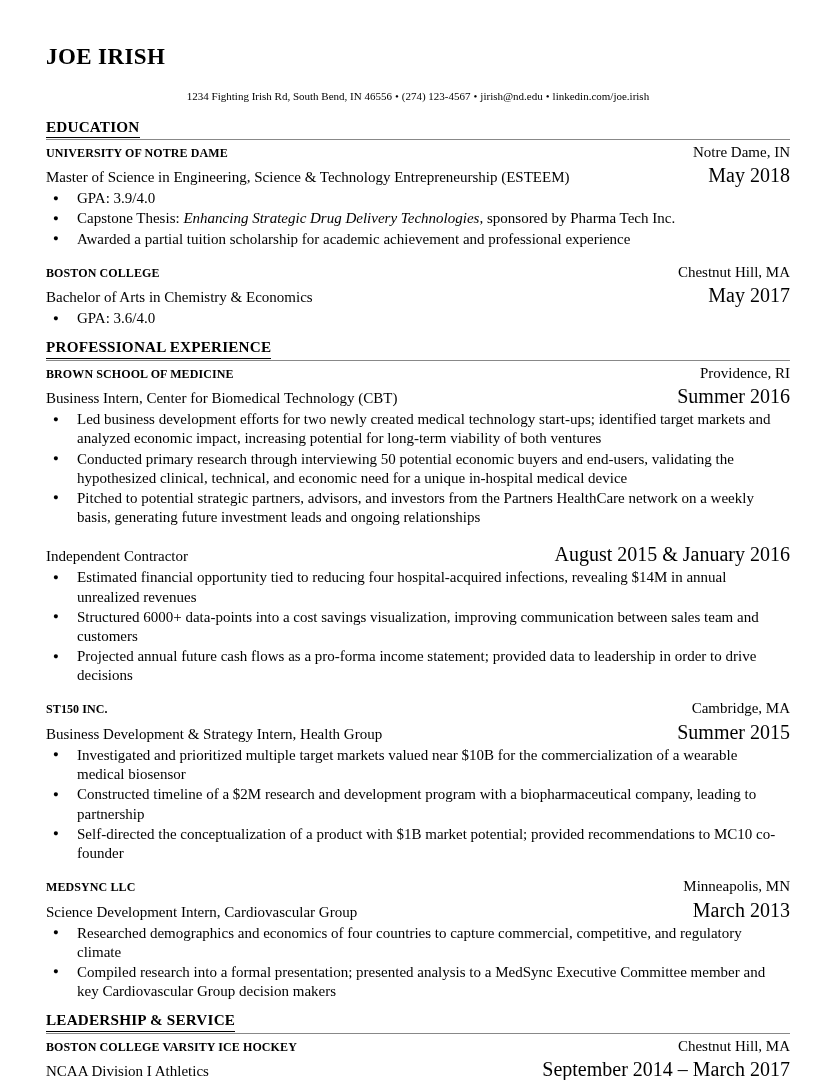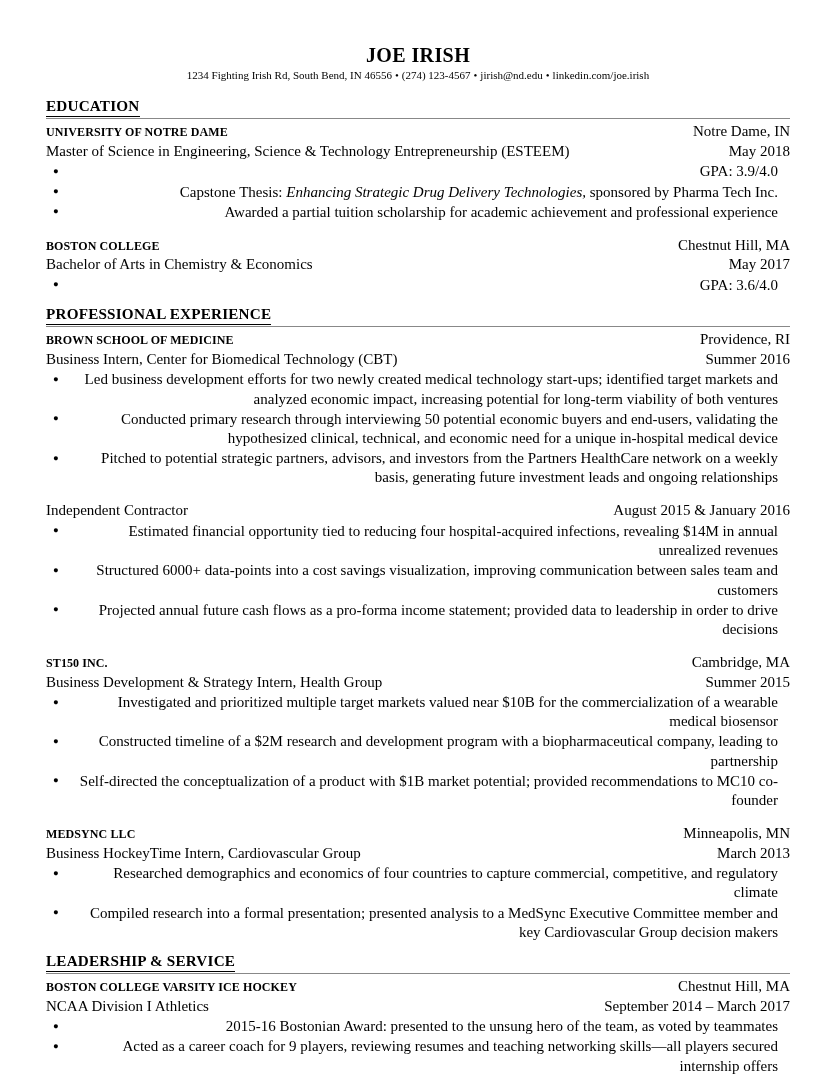--- a/index.html
+++ b/index.html
@@ -17,26 +17,26 @@
   .page {
     width: 836px;
     height: 1080px;
     box-sizing: border-box;
     padding: 44px 46px 20px 46px;
     background: #ffffff;
   }
 
   
   .resume-name {
-    text-align: center;
+    text-align: left;
     font-weight: bold;
-    font-size: 20px;
+    font-size: 23px;
     letter-spacing: 0.4px;
     line-height: 1.12;
-    margin: 0 0 3px 0;
+    margin: 0 0 20px 0;
   }
   .contact-line {
     text-align: center;
     font-size: 11px;
     line-height: 1.25;
     margin: 0 0 14px 0;
     white-space: nowrap;
   }
   .contact-sep {
     padding: 0 3px;
@@ -82,31 +82,30 @@
   .entry-location {
     font-size: 15px;
     white-space: nowrap;
     padding-left: 14px;
   }
   .entry-title {
     font-size: 15px;
     text-align: center;
   }
   .entry-date {
-    font-size: 15px;
+    font-size: 20px;
     white-space: nowrap;
     padding-left: 14px;
   }
 
   
   ul.bullets {
     list-style: none;
     margin: 1px 12px 0 0;
     padding: 0;
-    text-align: right;
   }
   ul.bullets > li {
     position: relative;
     padding-left: 30px;
     margin-left: 1px;
     font-size: 15px;
     line-height: 1.28;
     margin-top: 1px;
   }
   ul.bullets > li::before {
@@ -210,21 +209,21 @@
             <li>Constructed timeline of a $2M research and development program with a biopharmaceutical company, leading to partnership</li>
             <li>Self-directed the conceptualization of a product with $1B market potential; provided recommendations to MC10 co-founder</li>
           </ul>
         </div>
         <div class="entry">
           <div class="entry-row">
             <div class="entry-org">MEDSYNC LLC</div>
             <div class="entry-location">Minneapolis, MN</div>
           </div>
           <div class="entry-row">
-            <div class="entry-title">Business HockeyTime Intern, Cardiovascular Group</div>
+            <div class="entry-title">Science Development Intern, Cardiovascular Group</div>
             <div class="entry-date">March 2013</div>
           </div>
           <ul class="bullets">
             <li>Researched demographics and economics of four countries to capture commercial, competitive, and regulatory climate</li>
             <li>Compiled research into a formal presentation; presented analysis to a MedSync Executive Committee member and key Cardiovascular Group decision makers</li>
           </ul>
         </div>
       </div>
   </div>
 

